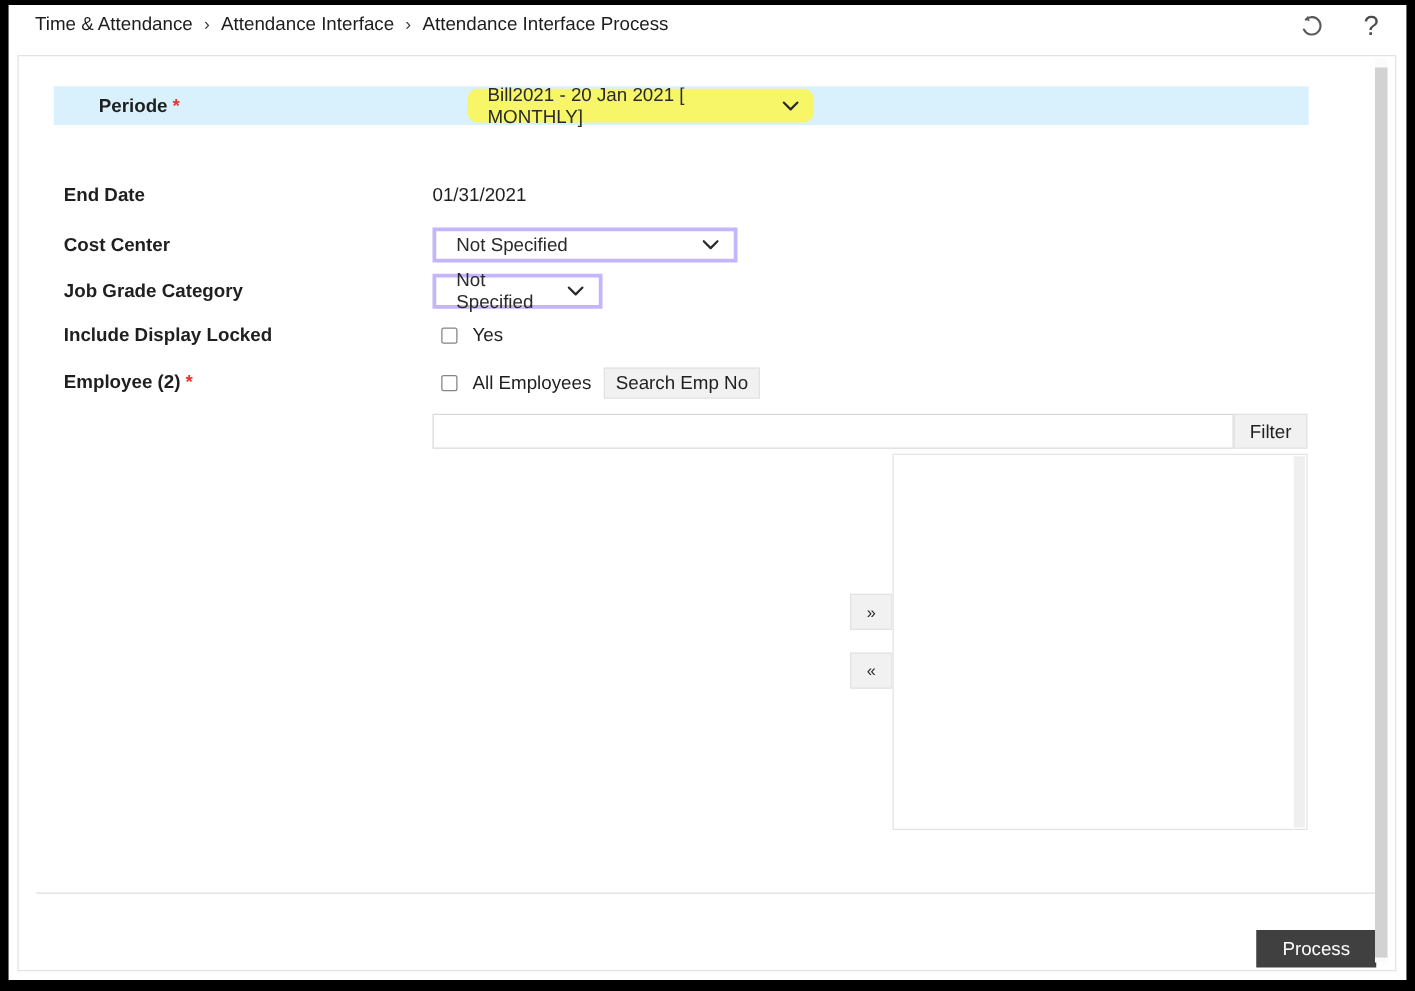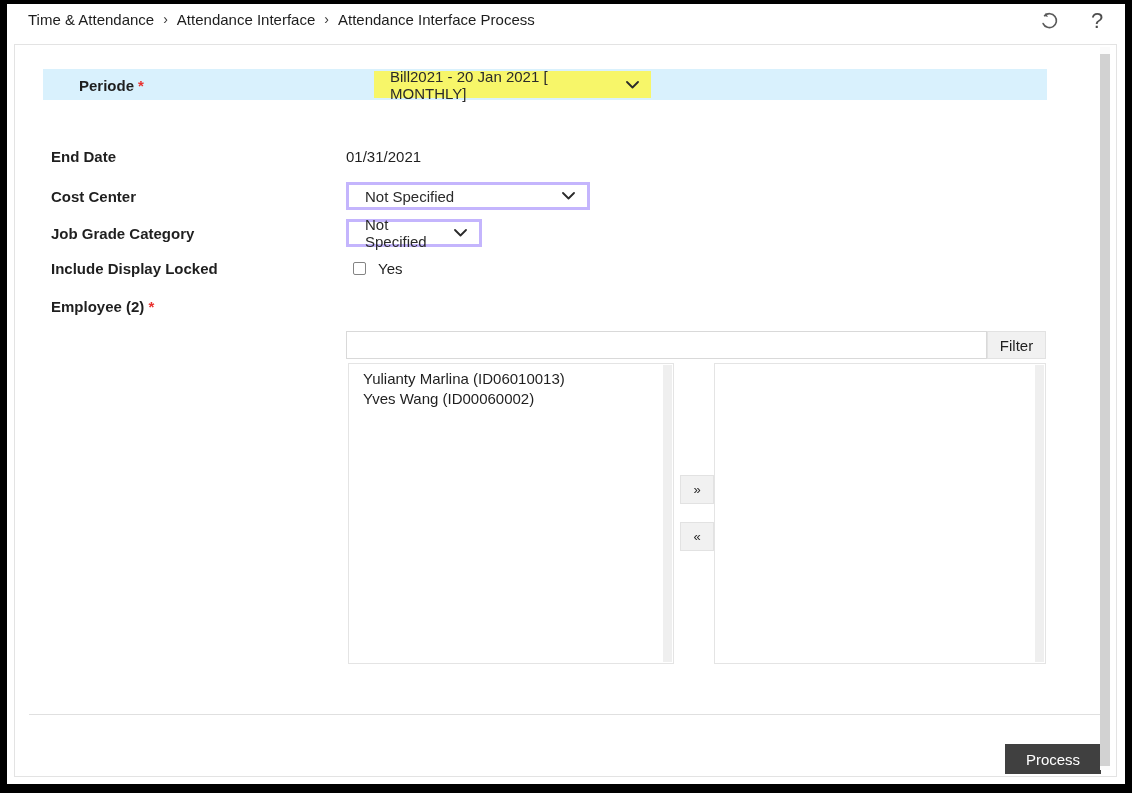--- a/index.html
+++ b/index.html
@@ -91,21 +91,21 @@
       </span>
     </div>
 
     <div class="panel">
 
       <div class="hl-row">
         <span class="lbl">
           <span>Periode</span><span class="req">*</span>
         </span>
         <div class="field">
-          <div class="select select-yellow" style="width:277px;">
+          <div class="select select-yellow" style="width:277px;border-radius:8px;">
             <span>Bill2021 - 20 Jan 2021 [ MONTHLY]</span>
             <span class="chev">
               <svg width="13" height="8" viewBox="0 0 13 8">
                   <path d="M1 1l5.5 5.5L12 1" fill="none" stroke="#2a2a2a" stroke-width="1.8" stroke-linecap="round" stroke-linejoin="round"></path>
                 </svg>
             </span>
           </div>
         </div>
       </div>
 
@@ -150,30 +150,30 @@
         <div class="field" style="left:338px;">
           <span class="cb"></span>
           <span class="cb-lbl">Yes</span>
         </div>
       </div>
 
       <div class="row" style="top:248px;height:26px;">
         <span class="lbl">
           <span>Employee (2)</span><span class="req">*</span>
         </span>
+        <div class="field" style="left:338px;">
+          <span class="cb"></span>
+          <span class="cb-lbl">All Employees</span>
+          <button class="btn" style="width:125px;height:25px;margin-left:10px;">Search Emp No</button>
+        </div>
       </div>
 
       <input class="filter-input" type="text" value="" style="">
       <button class="btn filter-btn">Filter</button>
 
-      <div class="listbox lb-left">
-        <div class="lb-item">Yulianty Marlina (ID06010013)</div>
-          <div class="lb-item">Yves Wang (ID00060002)</div>
-        <div class="sb"></div>
-      </div>
 
       <button class="btn xfer xfer-add">»</button>
       <button class="btn xfer xfer-rem">«</button>
 
       <div class="listbox lb-right">
 
         <div class="sb"></div>
       </div>
 
       <div class="divider"></div>

